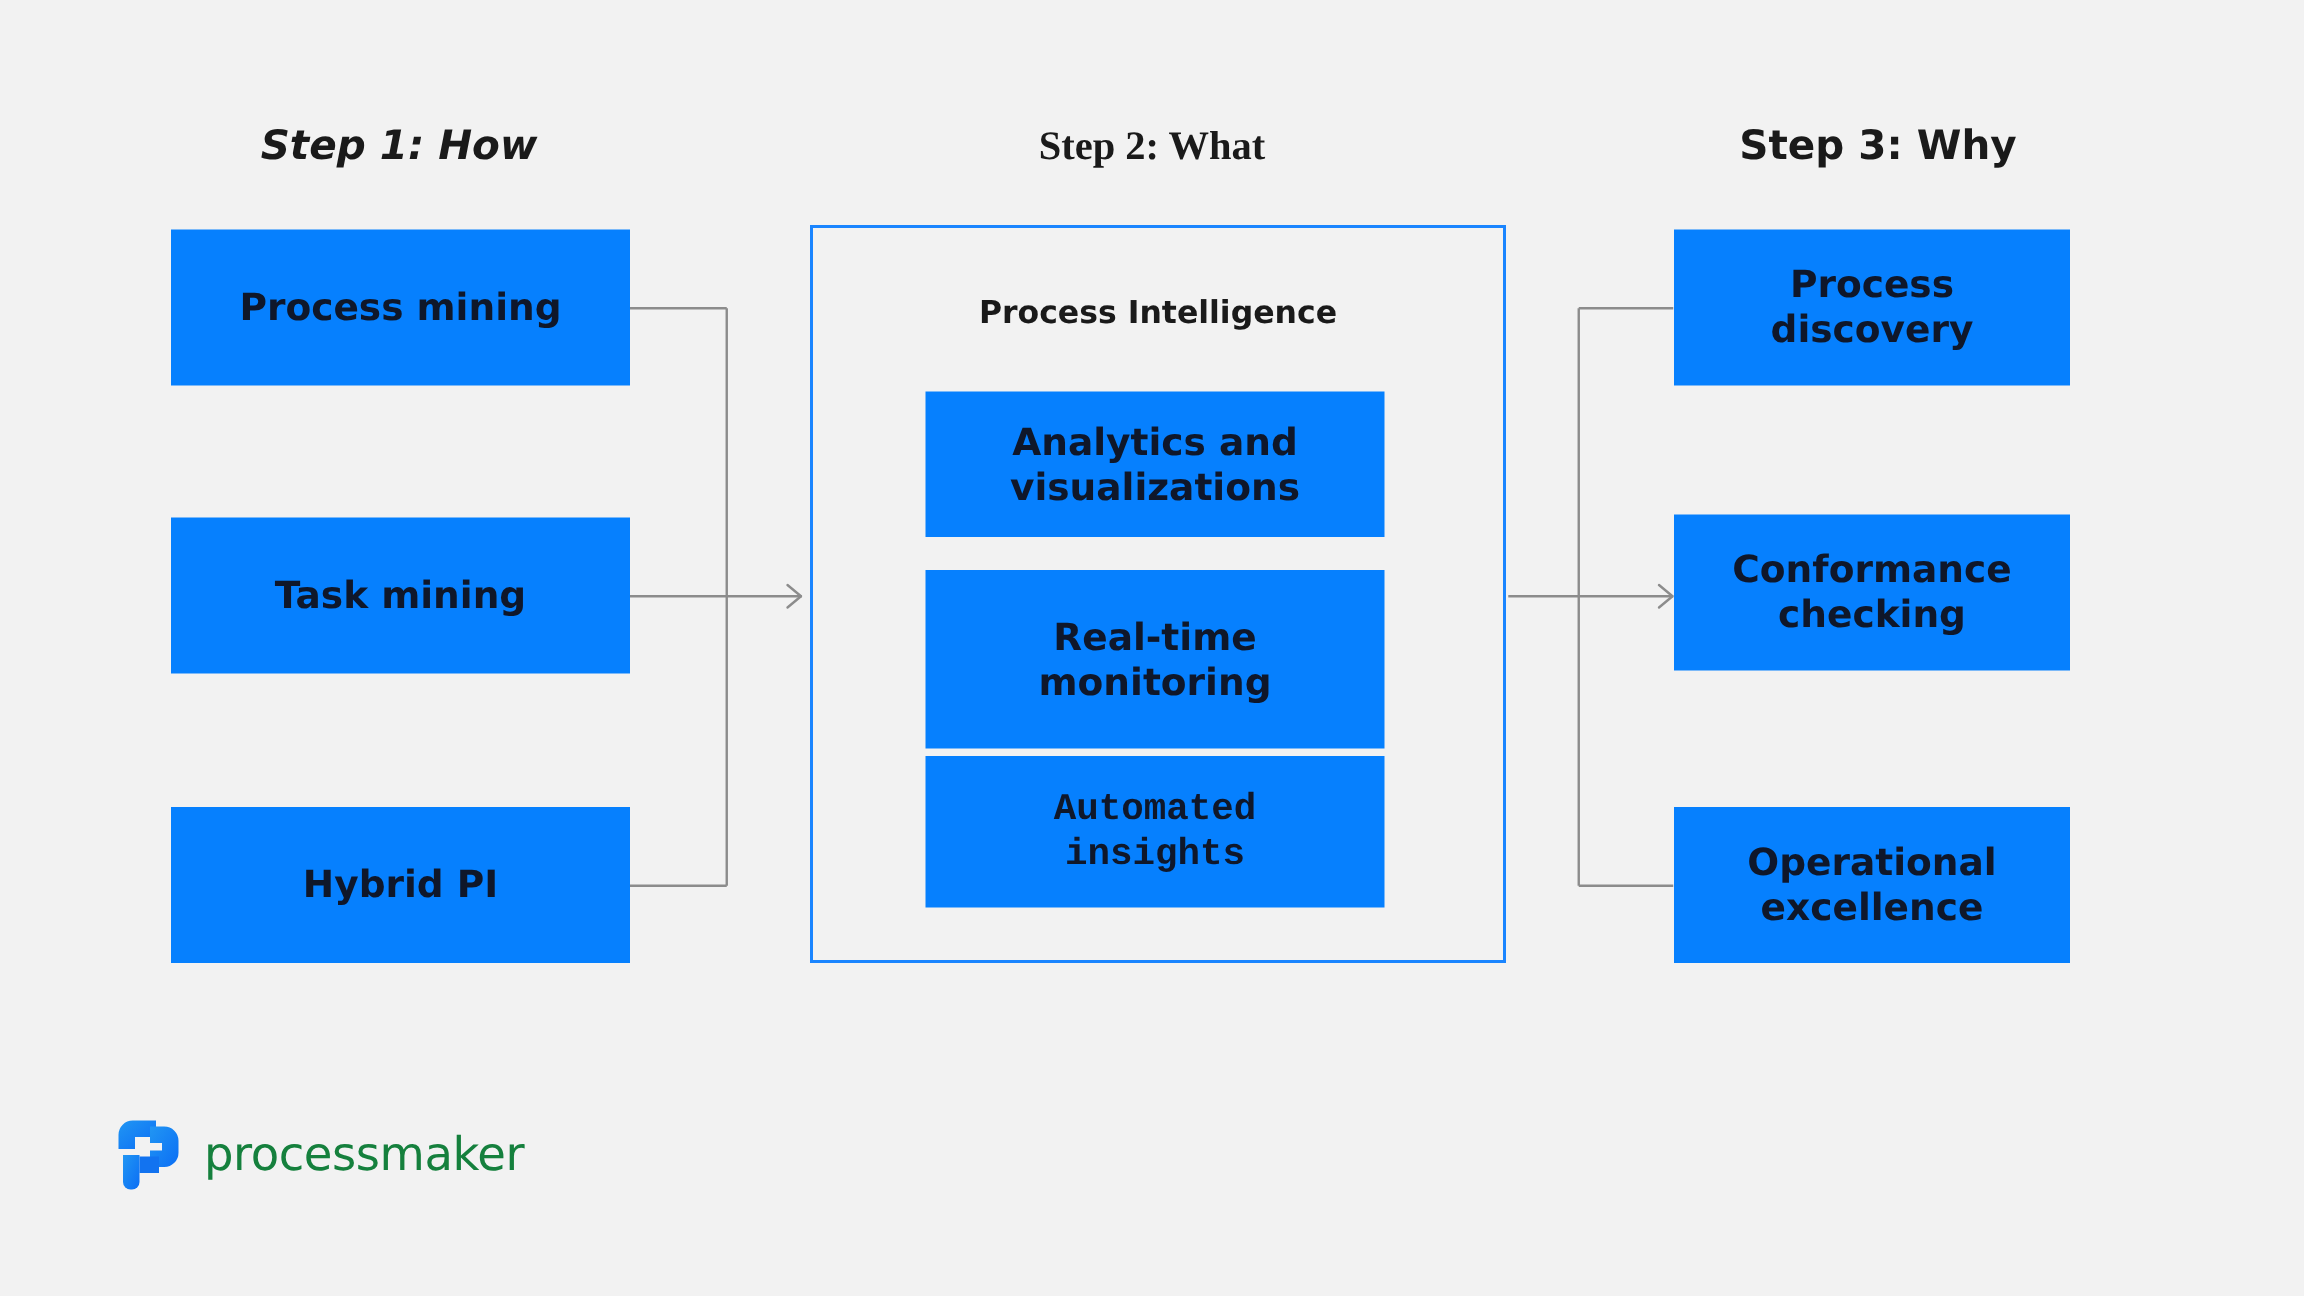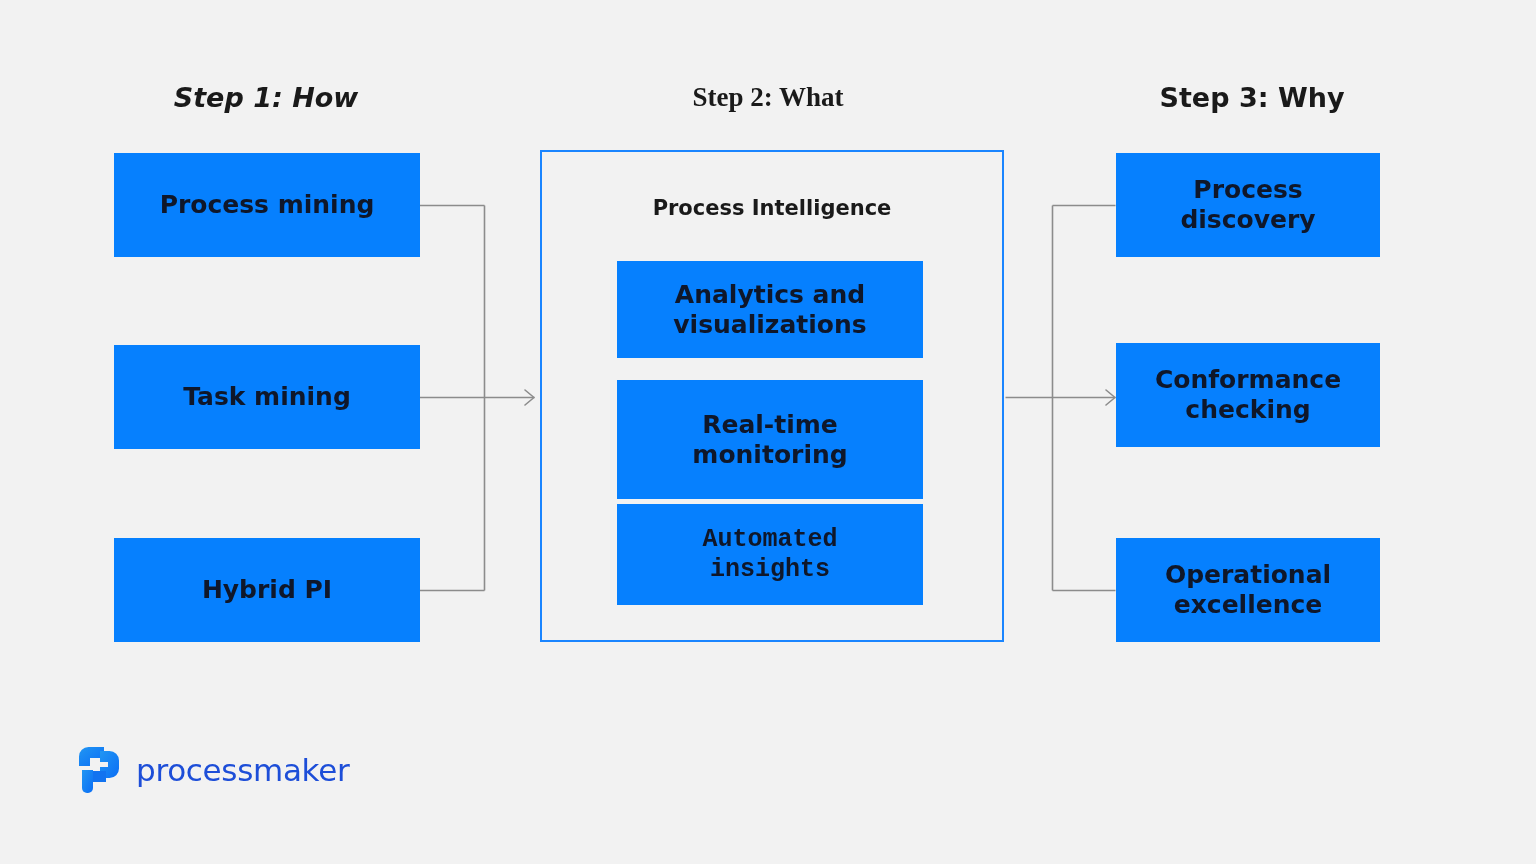--- a/index.html
+++ b/index.html
@@ -126,21 +126,21 @@
     gap: 14px;
   }
   #logo-mark {
     width: 46px;
     height: 52px;
     display: block;
   }
   #logo-text {
     font-size: 31px;
     font-weight: normal;
-    color: #1d4ed8;
+    color: #15803d;
     letter-spacing: -0.3px;
     font-family: "DejaVu Sans", "Liberation Sans", sans-serif;
   }
 </style>
 </head>
 <body>
 
 <div id="canvas">
 
   <svg id="connectors" viewBox="0 0 1536 864" xmlns="http://www.w3.org/2000/svg">

